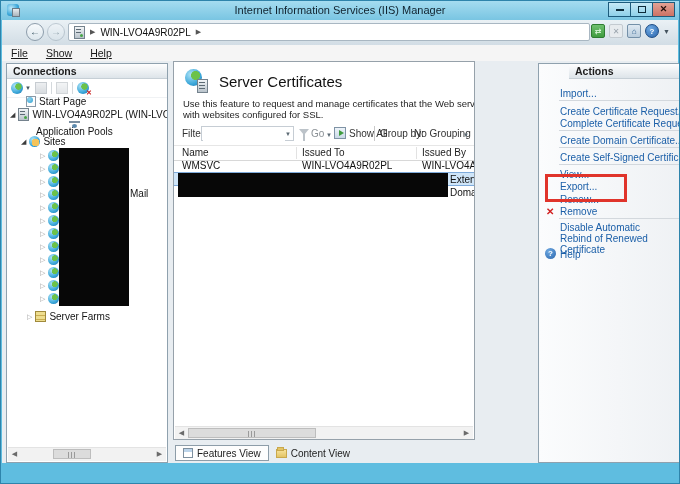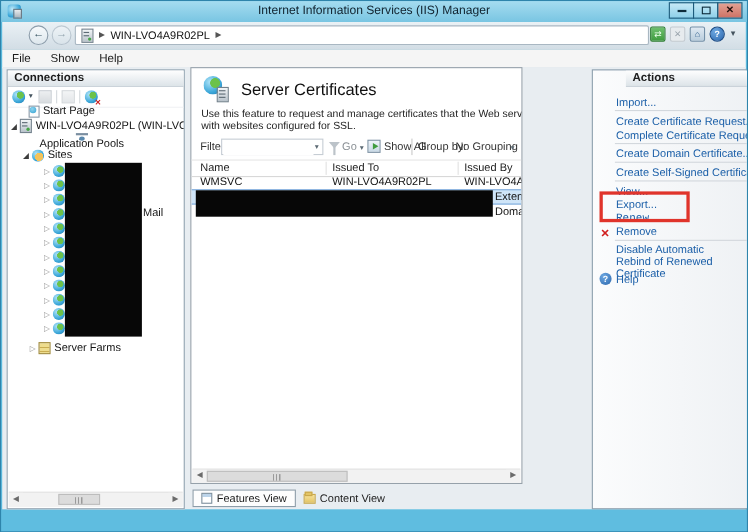--- a/index.html
+++ b/index.html
@@ -44,21 +44,21 @@
          justify-content:center;font-size:8px;border-radius:2px;}
   .t-restart{background:linear-gradient(#6fc06f,#3f9c3f);border:1px solid #2e7d32;color:#eaffea;}
   .t-stop{background:#e7ebee;border:1px solid #c3cad0;color:#9aa4ad;}
   .t-home{background:linear-gradient(#dfe9f2,#b9cddd);border:1px solid #7490a8;color:#2c5d8c;}
   .t-help{background:radial-gradient(circle at 35% 30%,#6ea9e2,#2b66ad);border:1px solid #1d4c85;
           border-radius:50%;color:#fff;font-weight:bold;}
   .t-caret{font-size:7px;color:#44535e;}
   
   .menurow{position:absolute;left:1px;right:1px;top:44px;height:16px;background:#f5f5f5;
            border-bottom:1px solid #e0e3e5;display:flex;align-items:center;font-size:10.5px;color:#1a1a1a;}
-  .menuitem{padding:0 9px;}
+  .menuitem{padding:0 9px;text-decoration:underline;}
   
   .workspace{position:absolute;left:1px;right:1px;top:60px;height:402px;background:#e8edf1;}
   
   .left-panel{position:absolute;left:5px;top:62px;width:162px;height:400px;background:#fff;
               border:1px solid #8fa1ae;box-sizing:border-box;overflow:hidden;}
   .panel-header{height:15px;background:linear-gradient(#fefefe,#dde4e9);border-bottom:1px solid #c6cfd6;
                 font-size:10.5px;font-weight:bold;color:#1d1d1d;padding:1px 0 0 6px;box-sizing:border-box;}
   .conn-toolbar{height:18px;display:flex;align-items:center;gap:4px;padding-left:4px;
                 border-bottom:1px solid #f0f2f4;}
   .c-ico{width:12px;height:12px;position:relative;}
@@ -388,21 +388,21 @@
     <div class="action" style="top:42px;">Create Certificate Request...</div>
     <div class="action" style="top:54px;">Complete Certificate Request...</div>
     <div class="asep" style="top:66px;"></div>
     <div class="action" style="top:71px;">Create Domain Certificate...</div>
     <div class="asep" style="top:83px;"></div>
     <div class="action" style="top:88px;">Create Self-Signed Certificate...</div>
     <div class="asep" style="top:100px;"></div>
     <div class="action" style="top:105px;">View...</div>
     <div class="action" style="top:117px;">Export...</div>
     <div class="red-annotation"></div>
-    <div class="action" style="top:130px;font-family:Liberation Mono, monospace;">Renew...</div>
+    <div class="action" style="top:130px;">Renew...</div>
     <span class="remove-x" style="top:142px;">✕</span>
     <div class="action" style="top:142px;">Remove</div>
     <div class="asep" style="top:154px;"></div>
     <div class="action wrap" style="top:158px;">Disable Automatic Rebind of Renewed Certificate</div>
     <span class="help-q" style="top:184px;">?</span>
     <div class="action" style="top:185px;">Help</div>
   </div>
 
 
 </div>

